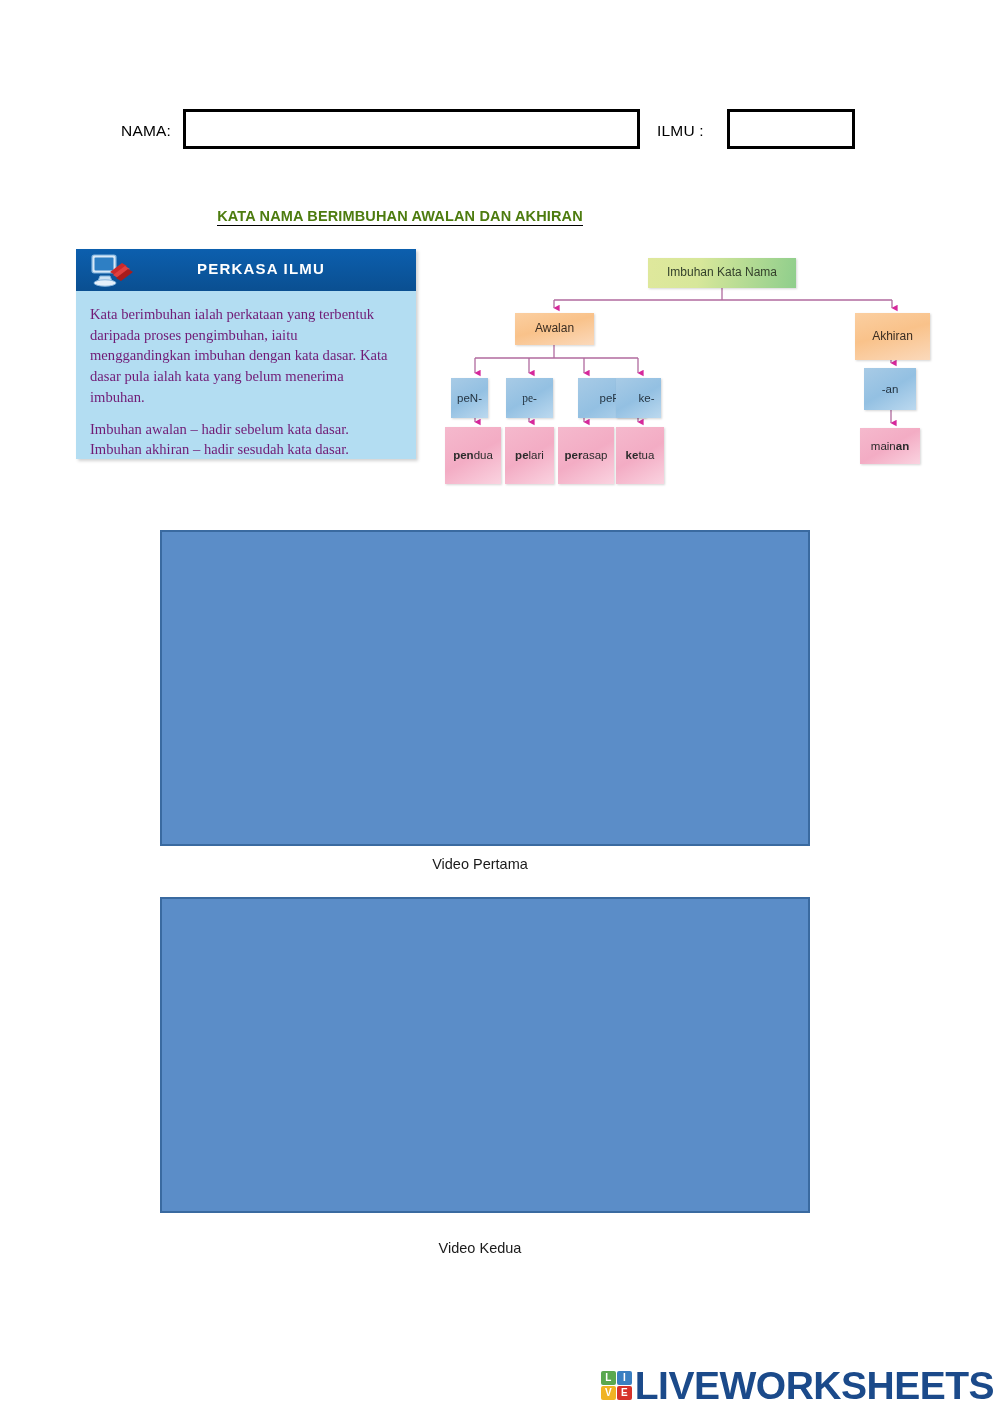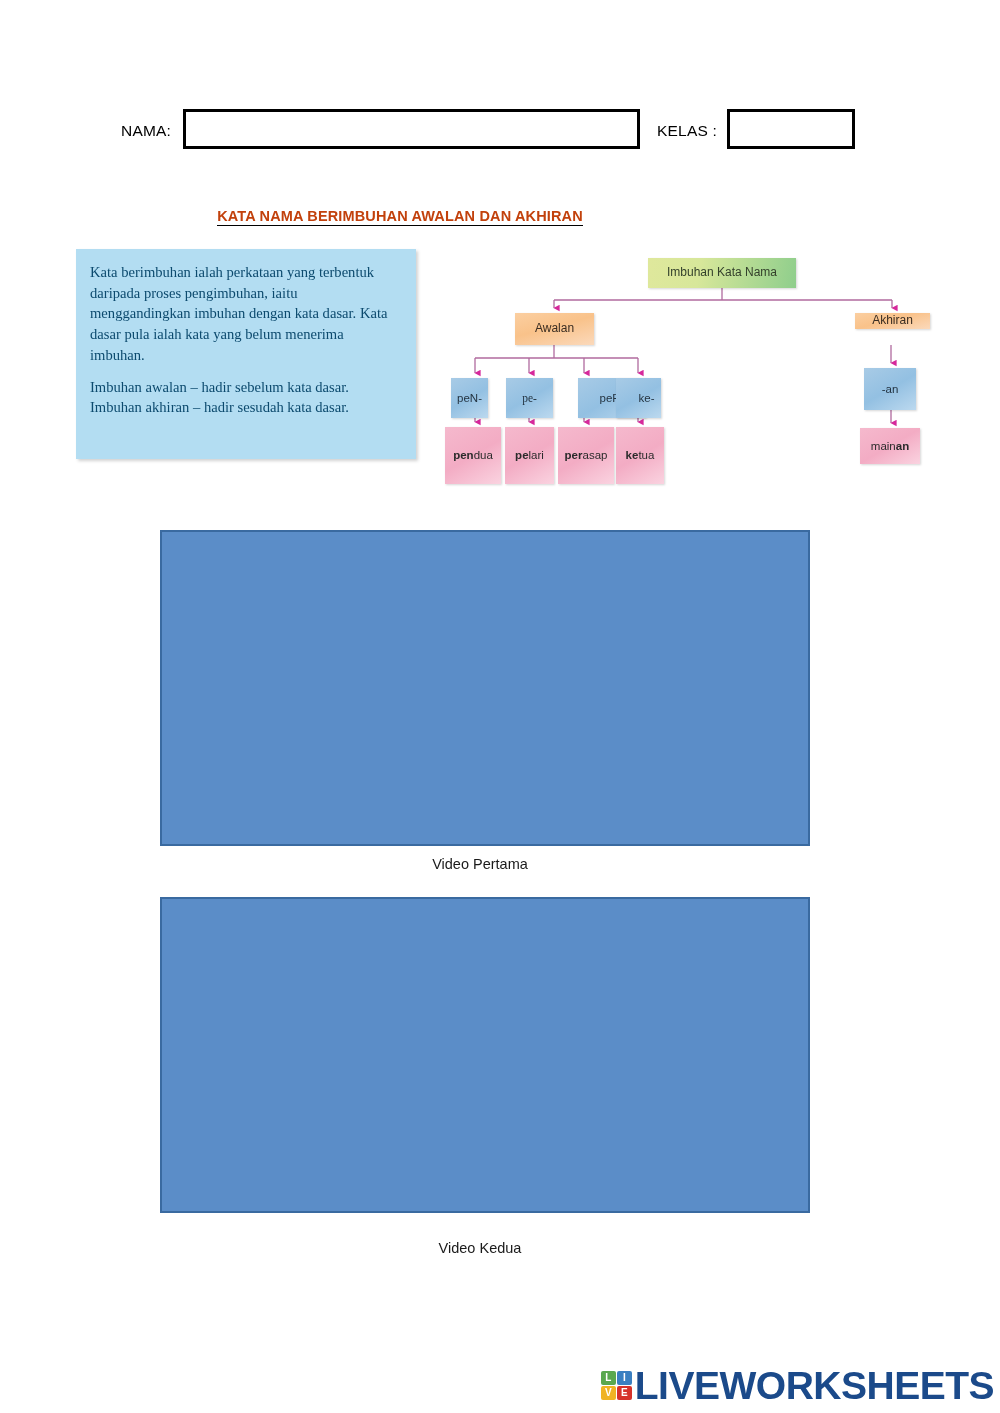--- a/index.html
+++ b/index.html
@@ -55,21 +55,21 @@
 
   
   .page-title {
     position: absolute;
     left: 0;
     top: 208px;
     width: 800px;
     text-align: center;
     font-size: 14.5px;
     font-weight: bold;
-    color: #c2410c;
+    color: #4d7c0f;
     letter-spacing: 0.15px;
   }
   .page-title span {
     border-bottom: 1.5px solid #000;
     padding-bottom: 1px;
   }
 
   
   .info-box {
     position: absolute;
@@ -104,21 +104,21 @@
     left: 10px;
     top: 3px;
     width: 52px;
     height: 38px;
   }
   .info-body {
     padding: 13px 16px 10px 14px;
     font-family: "Liberation Serif", serif;
     font-size: 14.6px;
     line-height: 1.42;
-    color: #0c4a6e;
+    color: #701a75;
   }
   .info-body p { margin: 0 0 11px 0; }
   .info-body p:last-child { margin-bottom: 0; }
 
   
   .tree {
     position: absolute;
     left: 430px;
     top: 250px;
     width: 510px;
@@ -142,21 +142,21 @@
     background: linear-gradient(100deg, #dfe89c 0%, #d7e79a 35%, #8fce8c 100%);
     color: #33402b;
     font-size: 12px;
   }
   .n-level2 {
     background: linear-gradient(165deg, #fbcfa1 0%, #f9c28a 45%, #fbd9bb 100%);
     color: #3a2d22;
     font-size: 12px;
   }
   .n-awalan  { left: 85px;  top: 63px; width: 79px; height: 32px; }
-  .n-akhiran { left: 425px; top: 63px; width: 75px; height: 16px; }
+  .n-akhiran { left: 425px; top: 63px; width: 75px; height: 47px; }
 
   .n-prefix {
     background: linear-gradient(150deg, #a8cbe6 0%, #93c0e2 50%, #bcd9ef 100%);
     color: #243442;
     height: 40px;
     top: 128px;
   }
   .p1 { left: 21px;  width: 37px; }
   .p2 { left: 76px;  width: 47px; font-family: Liberation Serif, serif; }
   .p3 { left: 130px; width: 68px; margin-left: 18px; }
@@ -252,30 +252,46 @@
     letter-spacing: -0.5px;
     font-family: "Liberation Sans", sans-serif;
     line-height: 1;
   }
 </style>
 </head>
 <body>
 
 <div class="header-row">
   <div class="field-label label-nama">NAMA:</div>
-  <div class="field-label label-kelas">KELAS :</div>
+  <div class="field-label label-kelas">ILMU :</div>
 </div>
 <input class="text-box box-nama" type="text" style="font-family: &quot;Liberation Sans&quot;, sans-serif; font-size: 15px; padding: 0px 6px;" placeholder="">
 <input class="text-box box-kelas" type="text" style="font-family: &quot;Liberation Sans&quot;, sans-serif; font-size: 15px; padding: 0px 6px;" placeholder="">
 
 <div class="page-title">
   <span>KATA NAMA BERIMBUHAN AWALAN DAN AKHIRAN</span>
 </div>
 
 <div class="info-box">
+  <div class="info-head">
+    <span class="pc-book-icon">
+      <svg viewBox="0 0 52 38" width="52" height="38" xmlns="http://www.w3.org/2000/svg">
+
+        <rect x="6" y="3" width="24" height="18" rx="2" fill="#d8e8f7" stroke="#7fb2dd" stroke-width="1.2"></rect>
+        <rect x="8.5" y="5.5" width="19" height="13" rx="1" fill="#2e7fc4"></rect>
+        <path d="M14 24 h10 l2 5 h-14 z" fill="#cfe2f3" stroke="#7fb2dd" stroke-width="1"></path>
+        <ellipse cx="19" cy="31" rx="11" ry="3.2" fill="#e6f0fa" stroke="#88b6dd" stroke-width="1"></ellipse>
+
+        <path d="M24 20 l12 -9 l5 3 l-12 9 z" fill="#cc2a2a"></path>
+        <path d="M27 23 l12 -9 l5 3 l-12 9 z" fill="#e04040"></path>
+        <path d="M30 26 l12 -9 l5 3 l-12 9 z" fill="#a81c1c"></path>
+      </svg>
+    </span>
+    <div class="info-head-title">PERKASA ILMU</div>
+  </div>
   <div class="info-body">
     <p>Kata berimbuhan ialah perkataan yang terbentuk daripada proses pengimbuhan, iaitu menggandingkan imbuhan dengan kata dasar. Kata dasar pula ialah kata yang belum menerima imbuhan.</p>
     <p>Imbuhan awalan – hadir sebelum kata dasar. Imbuhan akhiran – hadir sesudah kata dasar.</p>
   </div>
 </div>
 
 <div class="tree">
 
   <svg class="connectors" viewBox="0 0 510 240" xmlns="http://www.w3.org/2000/svg">
     <defs>

